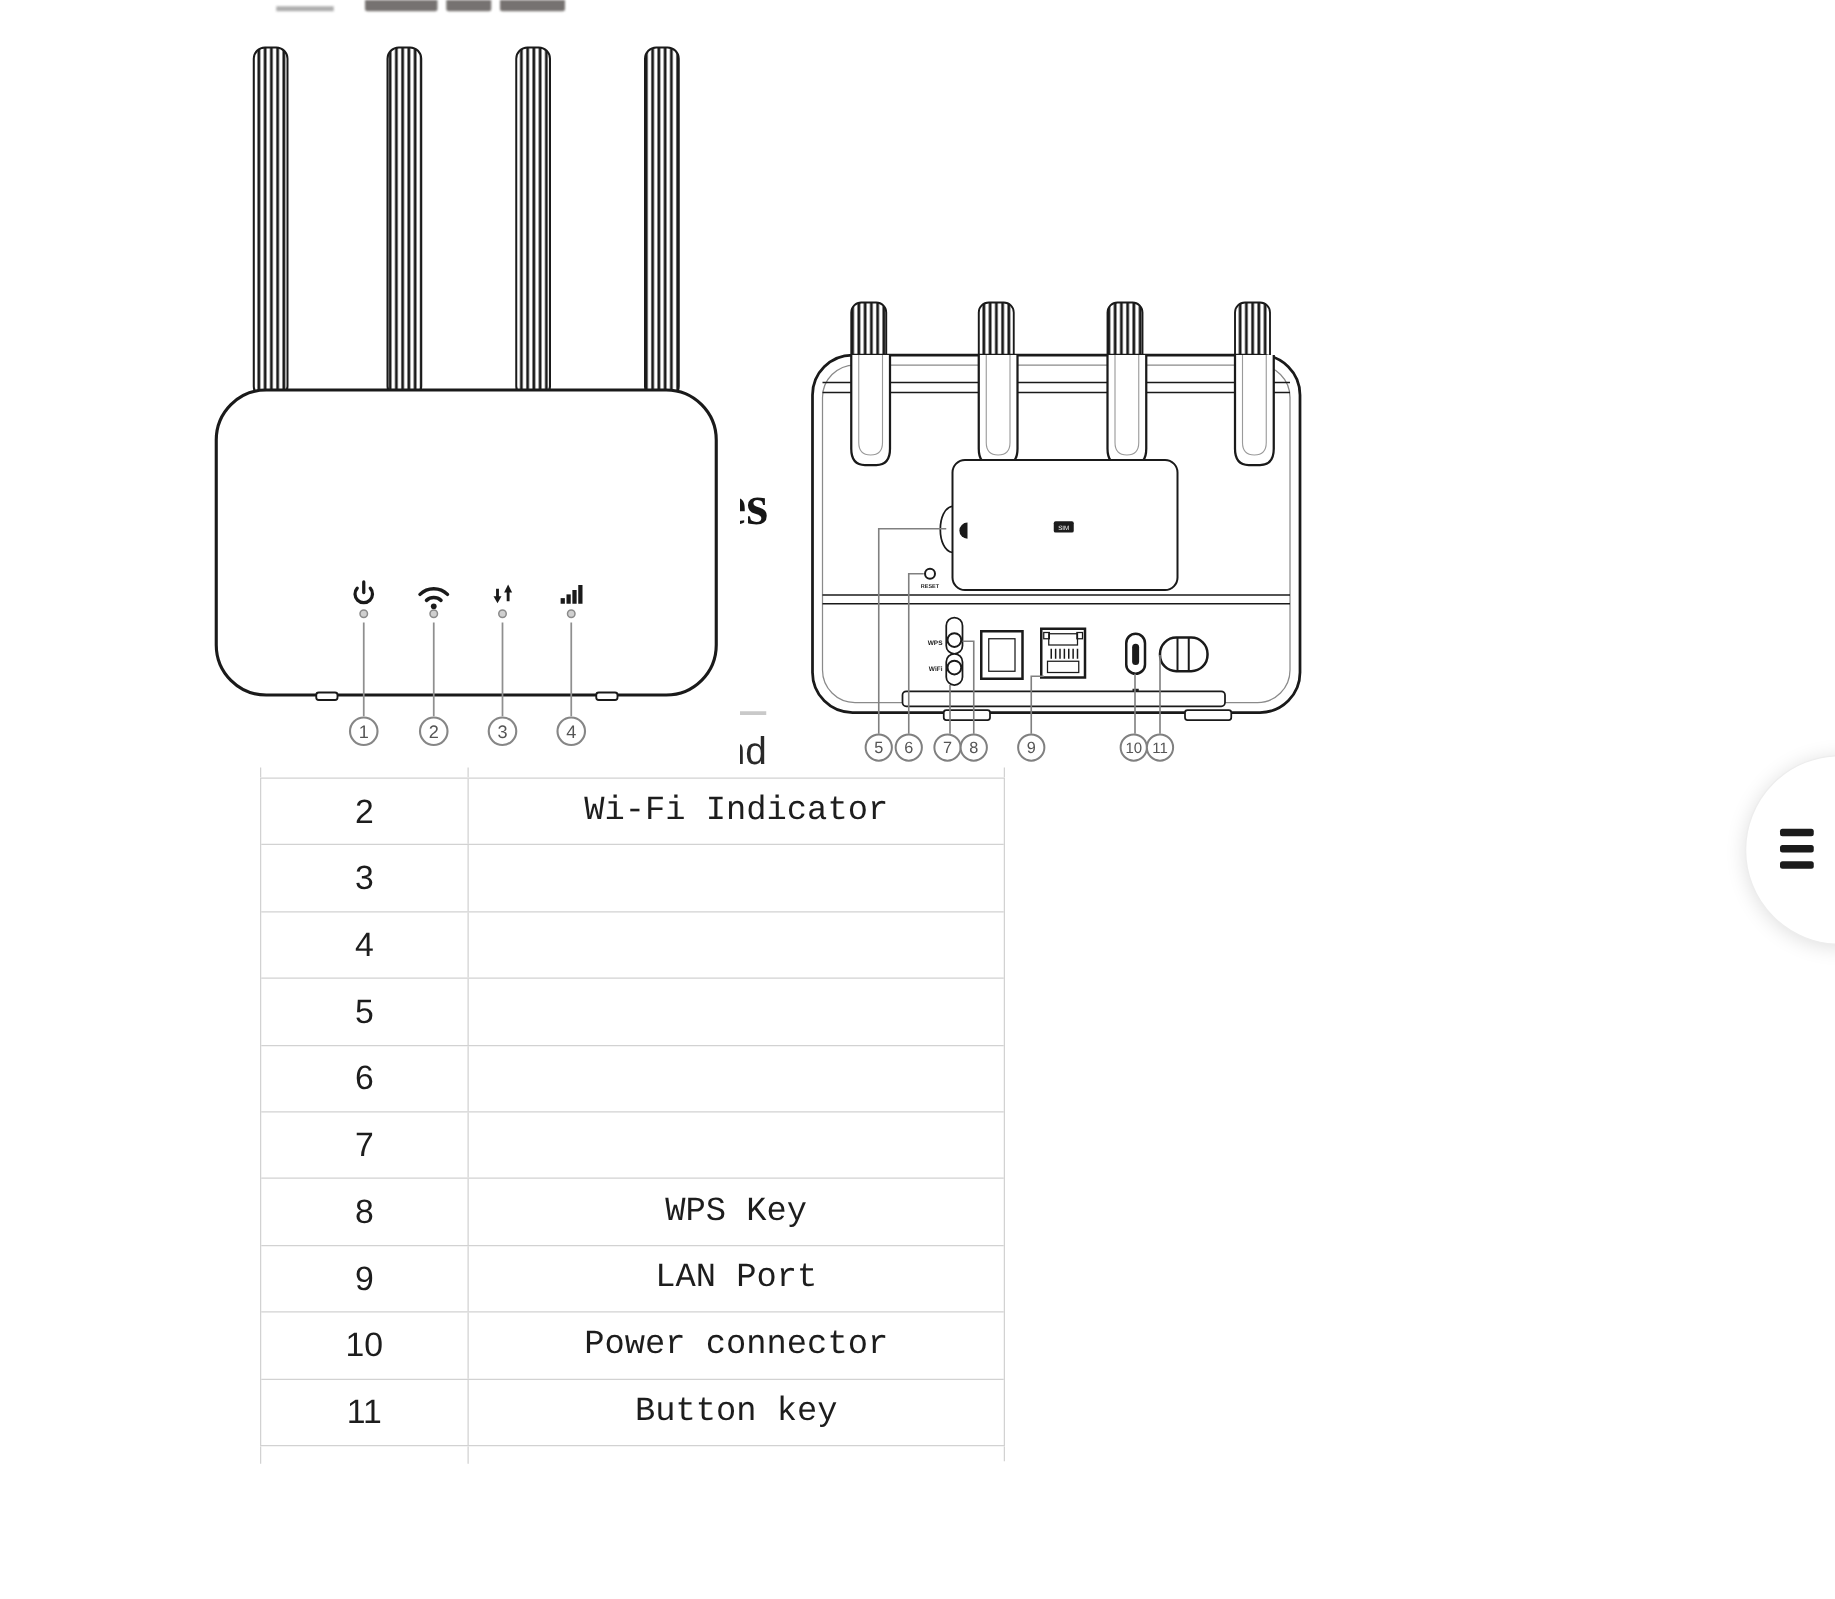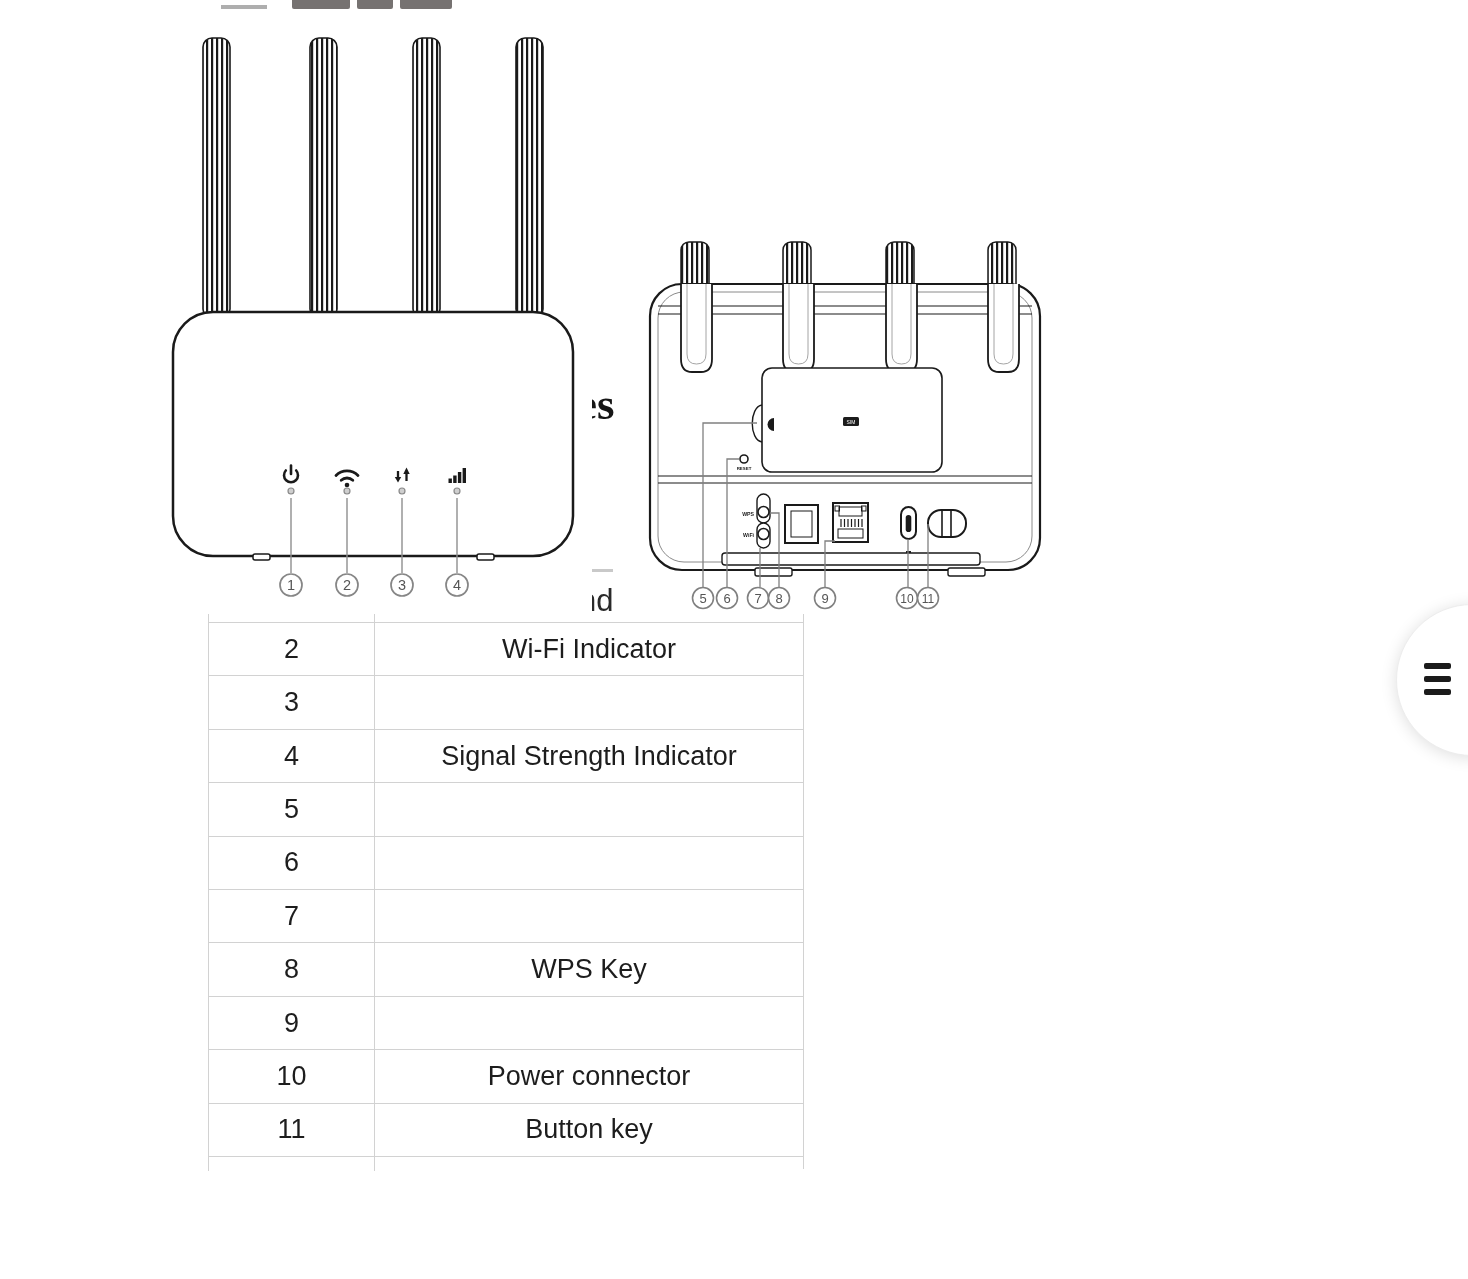--- a/index.html
+++ b/index.html
@@ -16,21 +16,21 @@
   .dash{position:absolute;background:#c9c9c9;}
   .devsvg{position:absolute;}
   
   .ptable{position:absolute;left:208px;top:622px;width:596px;height:535px;display:flex;
           flex-direction:column;border:1px solid #d2d2d2;box-sizing:border-box;background:#fff;
           color:#1d1d1d;}
   .ptable .tr{flex:1;display:flex;border-bottom:1px solid #d2d2d2;}
   .ptable .tr:last-child{border-bottom:none;}
   .ptable .td{display:flex;align-items:center;justify-content:center;font-size:27px;}
   .ptable .td.num{width:166px;border-right:1px solid #d2d2d2;box-sizing:border-box;}
-  .ptable .td.lbl{flex:1;}
+  .ptable .td.lbl{flex:1;font-family:Liberation Mono, monospace;}
   .rem{position:absolute;background:#d2d2d2;width:1px;}
   
   .fab{position:absolute;left:1396px;top:604px;width:150px;height:150px;border-radius:50%;
        background:#fff;border:1px solid #ededed;box-shadow:0 2px 16px rgba(0,0,0,.13);cursor:pointer;}
   .fab-bar{position:absolute;width:27px;height:5.5px;border-radius:2px;background:#1b1b1b;}
   svg text{font-family:"Liberation Sans",sans-serif;}
 </style>
 </head>
 <body>
 
@@ -273,37 +273,37 @@
   <div class="ptable">
     <div class="tr">
       <div class="td num">2</div>
       <div class="td lbl">Wi-Fi Indicator</div>
     </div>
     <div class="tr">
       <div class="td num">3</div>
     </div>
     <div class="tr">
       <div class="td num">4</div>
-      <div class="td lbl">Signal Strength Indicator</div>
     </div>
     <div class="tr">
       <div class="td num">5</div>
     </div>
     <div class="tr">
       <div class="td num">6</div>
     </div>
     <div class="tr">
       <div class="td num">7</div>
     </div>
     <div class="tr">
       <div class="td num">8</div>
       <div class="td lbl">WPS Key</div>
     </div>
     <div class="tr">
       <div class="td num">9</div>
+      <div class="td lbl">LAN Port</div>
     </div>
     <div class="tr">
       <div class="td num">10</div>
       <div class="td lbl">Power connector</div>
     </div>
     <div class="tr">
       <div class="td num">11</div>
       <div class="td lbl">Button key</div>
     </div>
   </div>

